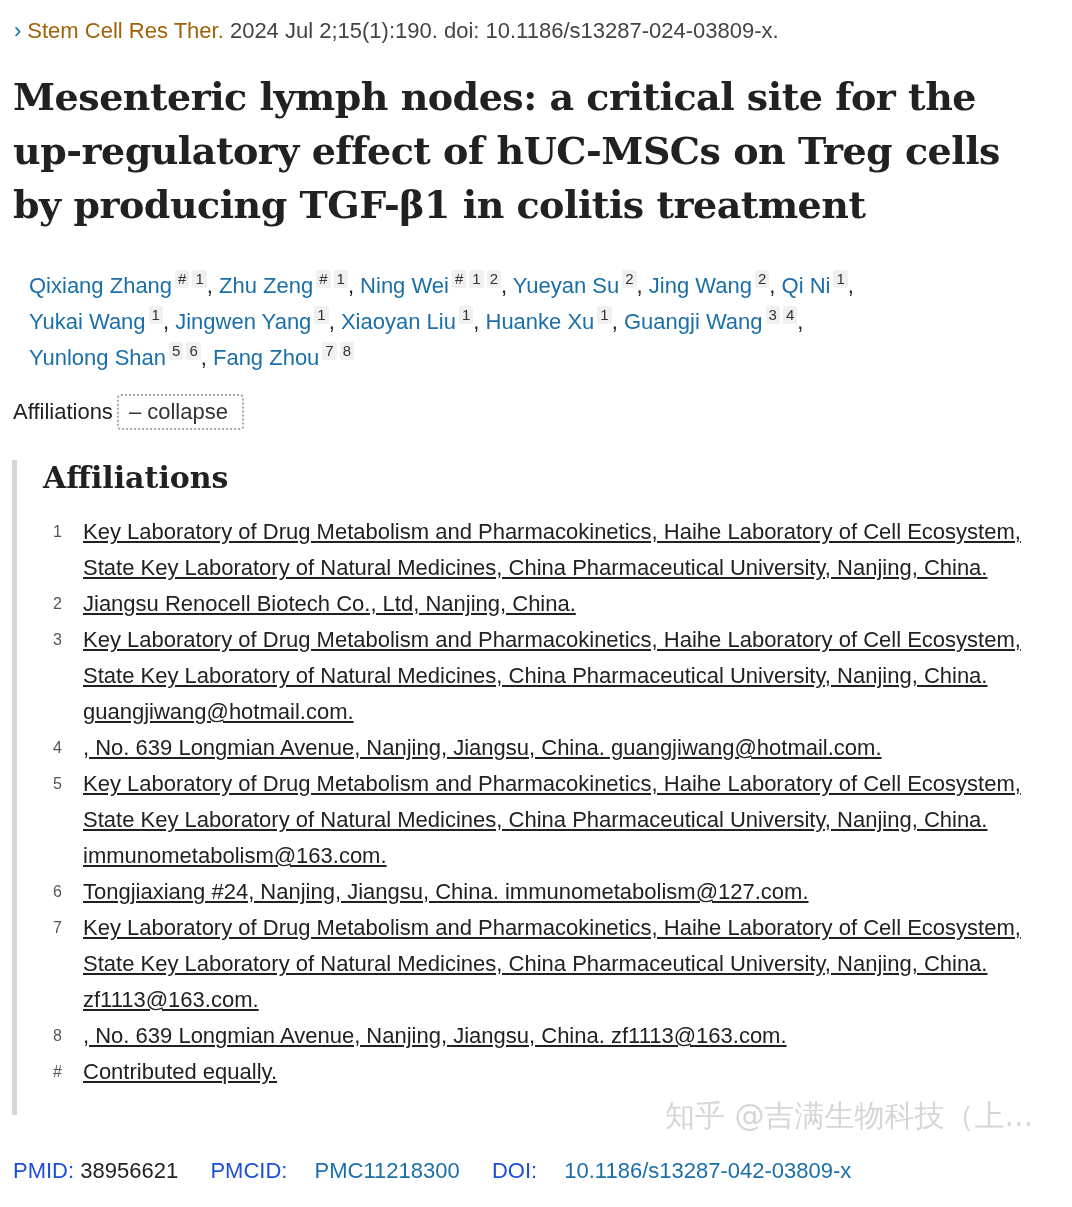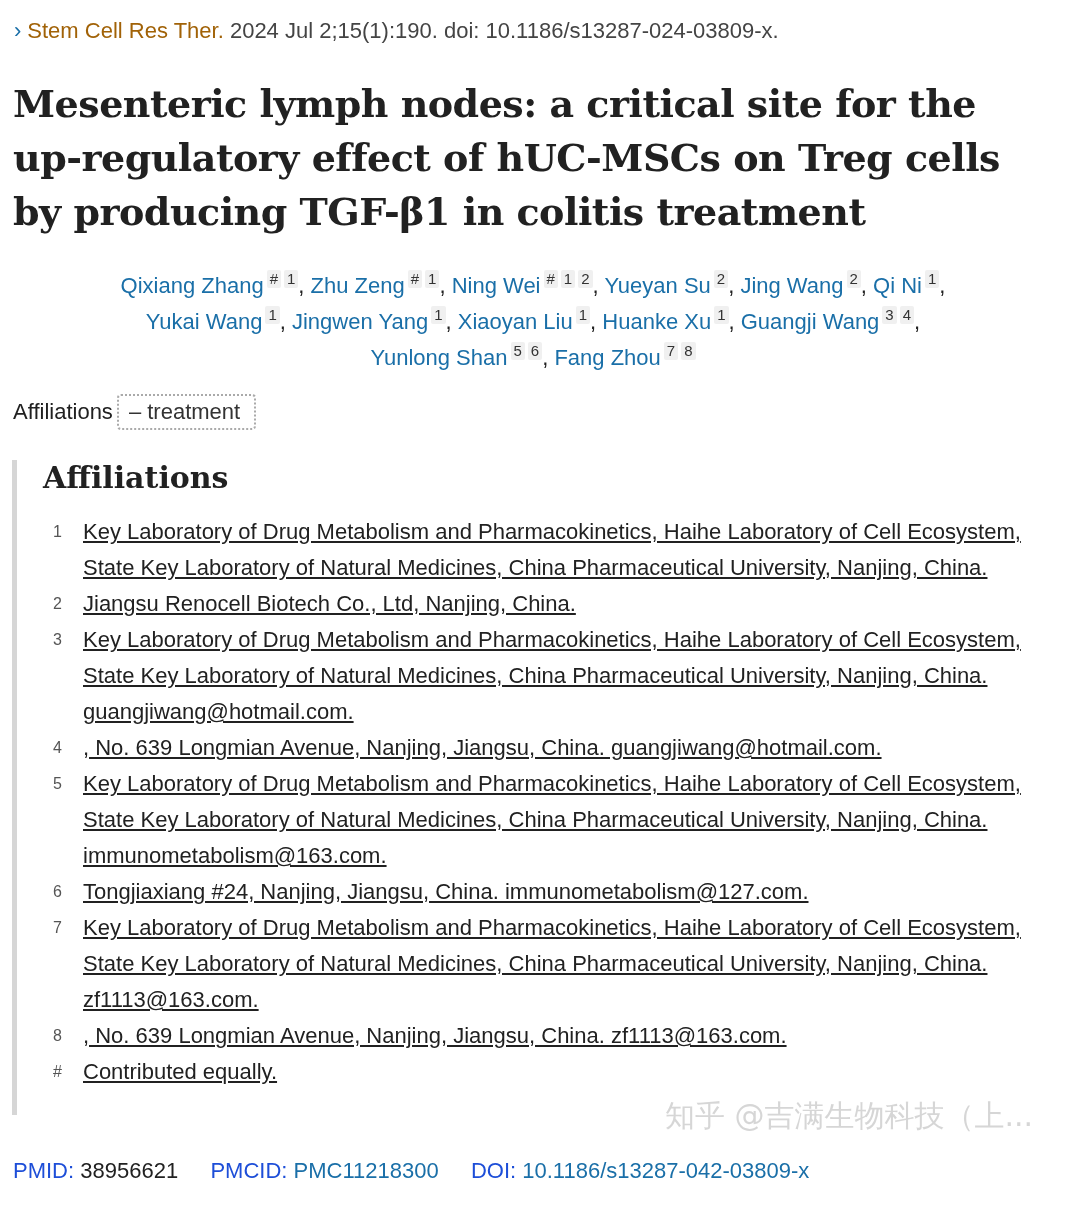--- a/index.html
+++ b/index.html
@@ -8,28 +8,28 @@
     font-family: "Liberation Sans", "DejaVu Sans", sans-serif;
     color: #212121;
   }
   .citation {
     position: absolute; left: 14px; top: 18px;
     font-size: 22px; color: #444; white-space: nowrap;
   }
   .citation .chev { color: #1a6fa8; margin-right: 6px; font-size: 22px; }
   .citation .journal { color: #a16207; text-decoration: none; }
   .title {
-    position: absolute; left: 13px; top: 77px; width: 1040px; margin: 0;
+    position: absolute; left: 13px; top: 70px; width: 1040px; margin: 0;
     font-family: "DejaVu Serif", "Liberation Serif", serif;
     font-weight: bold; font-size: 38px; line-height: 54px; color: #212121;
     letter-spacing: -0.5px;
   }
   .authors {
-    position: absolute; left: 13px; top: 268px; width: 1040px;
-    font-size: 22px; line-height: 36px; text-align: center;
+    position: absolute; left: 29px; top: 268px; width: 1040px;
+    font-size: 22px; line-height: 36px;
   }
   .author-link { color: #1a6fa8; text-decoration: none; }
   .sup {
     display: inline-block; font-size: 15px; color: #333;
     background: #f0f0f0; border-radius: 2px; padding: 0 3px;
     margin-left: 3px; vertical-align: 9px; line-height: 18px;
   }
   .aff-toggle-row {
     position: absolute; left: 13px; top: 394px; font-size: 22px;
     display: flex; align-items: center;
@@ -52,21 +52,21 @@
     position: absolute; left: 36px; top: 54px; width: 1000px;
     margin: 0; padding: 0; list-style: none;
   }
   .aff-item { display: flex; font-size: 22px; line-height: 36px; }
   .aff-num { width: 30px; flex: 0 0 30px; font-size: 16px; color: #555; }
   .aff-text { flex: 1; text-decoration: underline; }
   .footer-ids {
     position: absolute; left: 13px; top: 1158px; font-size: 22px; white-space: nowrap;
   }
   .footer-ids .lbl { color: #1d4ed8; }
-  .footer-ids .link { color: #1a6fa8; text-decoration: none; }
+  .footer-ids .link { color: #1a6fa8; text-decoration: none; margin-left: 21px; }
   .footer-ids .gap { display: inline-block; width: 20px; }
   .watermark {
     position: absolute; left: 665px; top: 1096px; font-size: 30px;
     color: rgba(180,180,180,0.55); white-space: nowrap;
     font-family: "DejaVu Sans", sans-serif;
   }
 </style>
 </head>
 <body>
 
@@ -74,21 +74,21 @@
   <span class="chev">›</span><a class="journal" href="#">Stem Cell Res Ther.</a>
   <span>2024 Jul 2;15(1):190. doi: 10.1186/s13287-024-03809-x.</span>
 </div>
 
 <h1 class="title">Mesenteric lymph nodes: a critical site for the up-regulatory effect of hUC-MSCs on Treg cells by producing TGF-β1 in colitis treatment</h1>
 
 <div class="authors" id="authors"><a class="author-link" href="#">Qixiang Zhang</a><span class="sup">#</span><span class="sup">1</span><span>, </span><a class="author-link" href="#">Zhu Zeng</a><span class="sup">#</span><span class="sup">1</span><span>, </span><a class="author-link" href="#">Ning Wei</a><span class="sup">#</span><span class="sup">1</span><span class="sup">2</span><span>, </span><a class="author-link" href="#">Yueyan Su</a><span class="sup">2</span><span>, </span><a class="author-link" href="#">Jing Wang</a><span class="sup">2</span><span>, </span><a class="author-link" href="#">Qi Ni</a><span class="sup">1</span><span>, </span><br><a class="author-link" href="#">Yukai Wang</a><span class="sup">1</span><span>, </span><a class="author-link" href="#">Jingwen Yang</a><span class="sup">1</span><span>, </span><a class="author-link" href="#">Xiaoyan Liu</a><span class="sup">1</span><span>, </span><a class="author-link" href="#">Huanke Xu</a><span class="sup">1</span><span>, </span><a class="author-link" href="#">Guangji Wang</a><span class="sup">3</span><span class="sup">4</span><span>, </span><br><a class="author-link" href="#">Yunlong Shan</a><span class="sup">5</span><span class="sup">6</span><span>, </span><a class="author-link" href="#">Fang Zhou</a><span class="sup">7</span><span class="sup">8</span></div>
 
 <div class="aff-toggle-row">
   <span>Affiliations</span>
-  <button class="collapse-btn">– treatment</button>
+  <button class="collapse-btn">– collapse</button>
 </div>
 
 <div class="aff-panel">
   <h2 class="aff-heading">Affiliations</h2>
   <ul class="aff-list" id="aff-list">
       <li class="aff-item">
         <span class="aff-num">1</span>
         <span class="aff-text">Key Laboratory of Drug Metabolism and Pharmacokinetics, Haihe Laboratory of Cell Ecosystem, State Key Laboratory of Natural Medicines, China Pharmaceutical University, Nanjing, China.</span>
       </li>
       <li class="aff-item">

